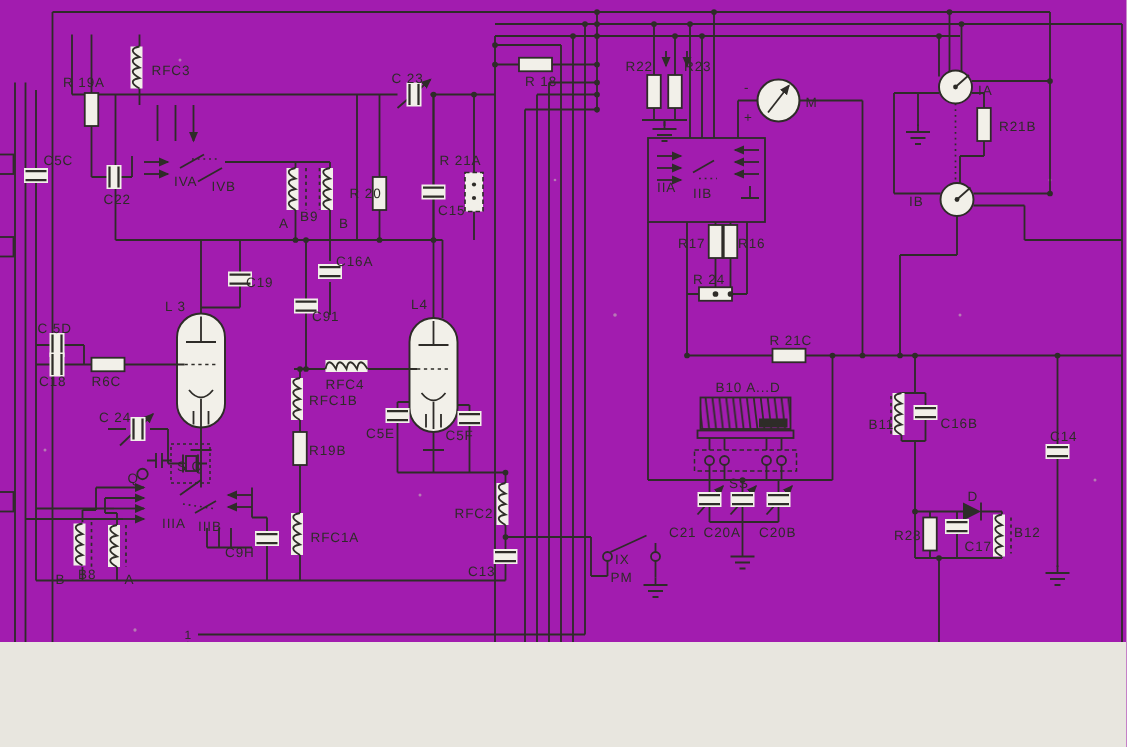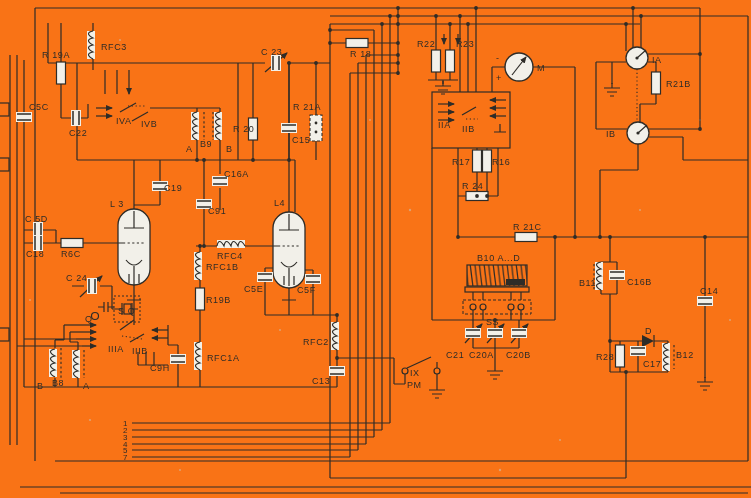--- a/index.html
+++ b/index.html
@@ -1,17 +1,17 @@
 <!DOCTYPE html>
 <html><head>
 <meta charset="utf-8">
 <style>
   html,body{margin:0;padding:0;background:#e8e6df;}
-  .stage{width:751px;height:498px;position:relative;overflow:hidden;
-         background:#f97316;font-family:"Liberation Sans",sans-serif;}
+  .stage{width:751px;height:428px;position:relative;overflow:hidden;
+         background:#a21caf;font-family:"Liberation Sans",sans-serif;}
   svg{position:absolute;left:0;top:0;}
   text{font-family:"Liberation Sans",sans-serif;font-size:9px;fill:#2e2c28;
        letter-spacing:0.6px;}
   text.sm{font-size:8px;}
   .w{stroke:#2e2c28;stroke-width:1.2;fill:none;}
   .wd{stroke:#2e2c28;stroke-width:1.1;fill:none;stroke-dasharray:2.2,2.4;}
   .wp{stroke:#2e2c28;stroke-width:1.1;fill:none;stroke-dasharray:1.2,2.6;}
 </style>
 </head>
 <body>

